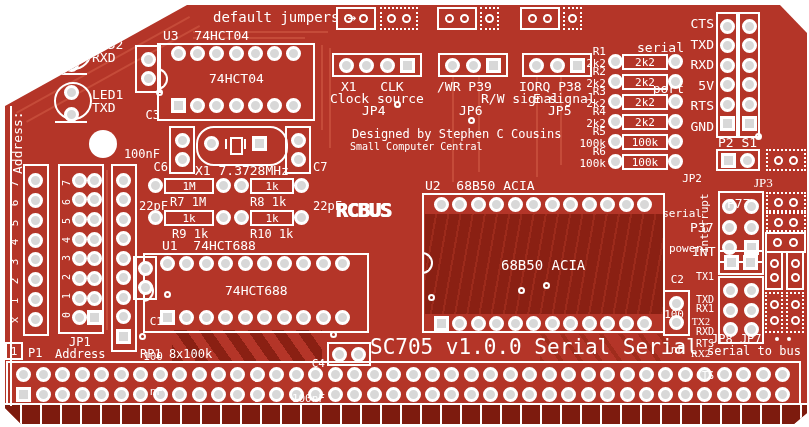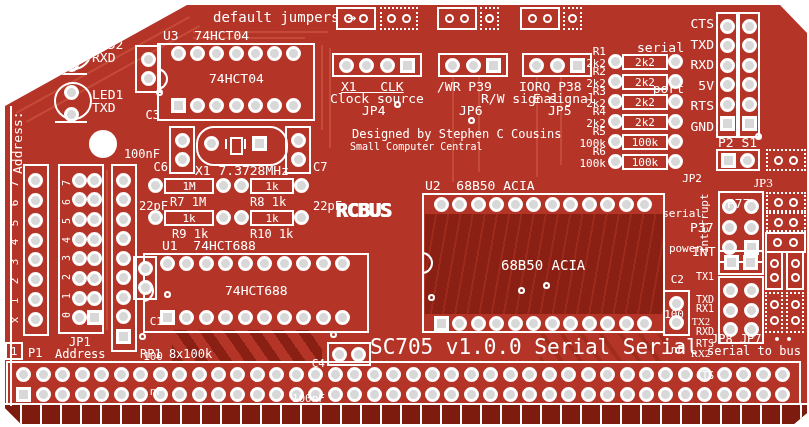--- a/index.html
+++ b/index.html
@@ -259,21 +259,21 @@
         <div class="t s11" style="left:0;top:1px;width:42px;text-align:center;">100k</div>
       </div>
   <div class="abs pad" style="left:668px;top:154px;"></div>
 
   <div class="box fx" style="left:332px;top:53px;width:90px;height:24px;">
         <div class="pad"></div>
         <div class="pad"></div>
         <div class="pad"></div>
         <div class="pad sq"></div>
       </div>
-  <div class="t s13" style="left:341px;top:80px;text-decoration:underline;">X1   CLK</div>
+  <div class="t s13" style="left:341px;top:80px;">X1   CLK</div>
   <div class="t s13" style="left:330px;top:92px;">Clock source</div>
   <div class="t s13" style="left:362px;top:104px;">JP4</div>
   <div class="via" style="left:394px;top:101px;"></div>
 
   <div class="box fx" style="left:438px;top:53px;width:70px;height:24px;">
         <div class="pad"></div>
         <div class="pad"></div>
         <div class="pad sq"></div>
       </div>
   <div class="t s13" style="left:437px;top:80px;">/WR P39</div>

